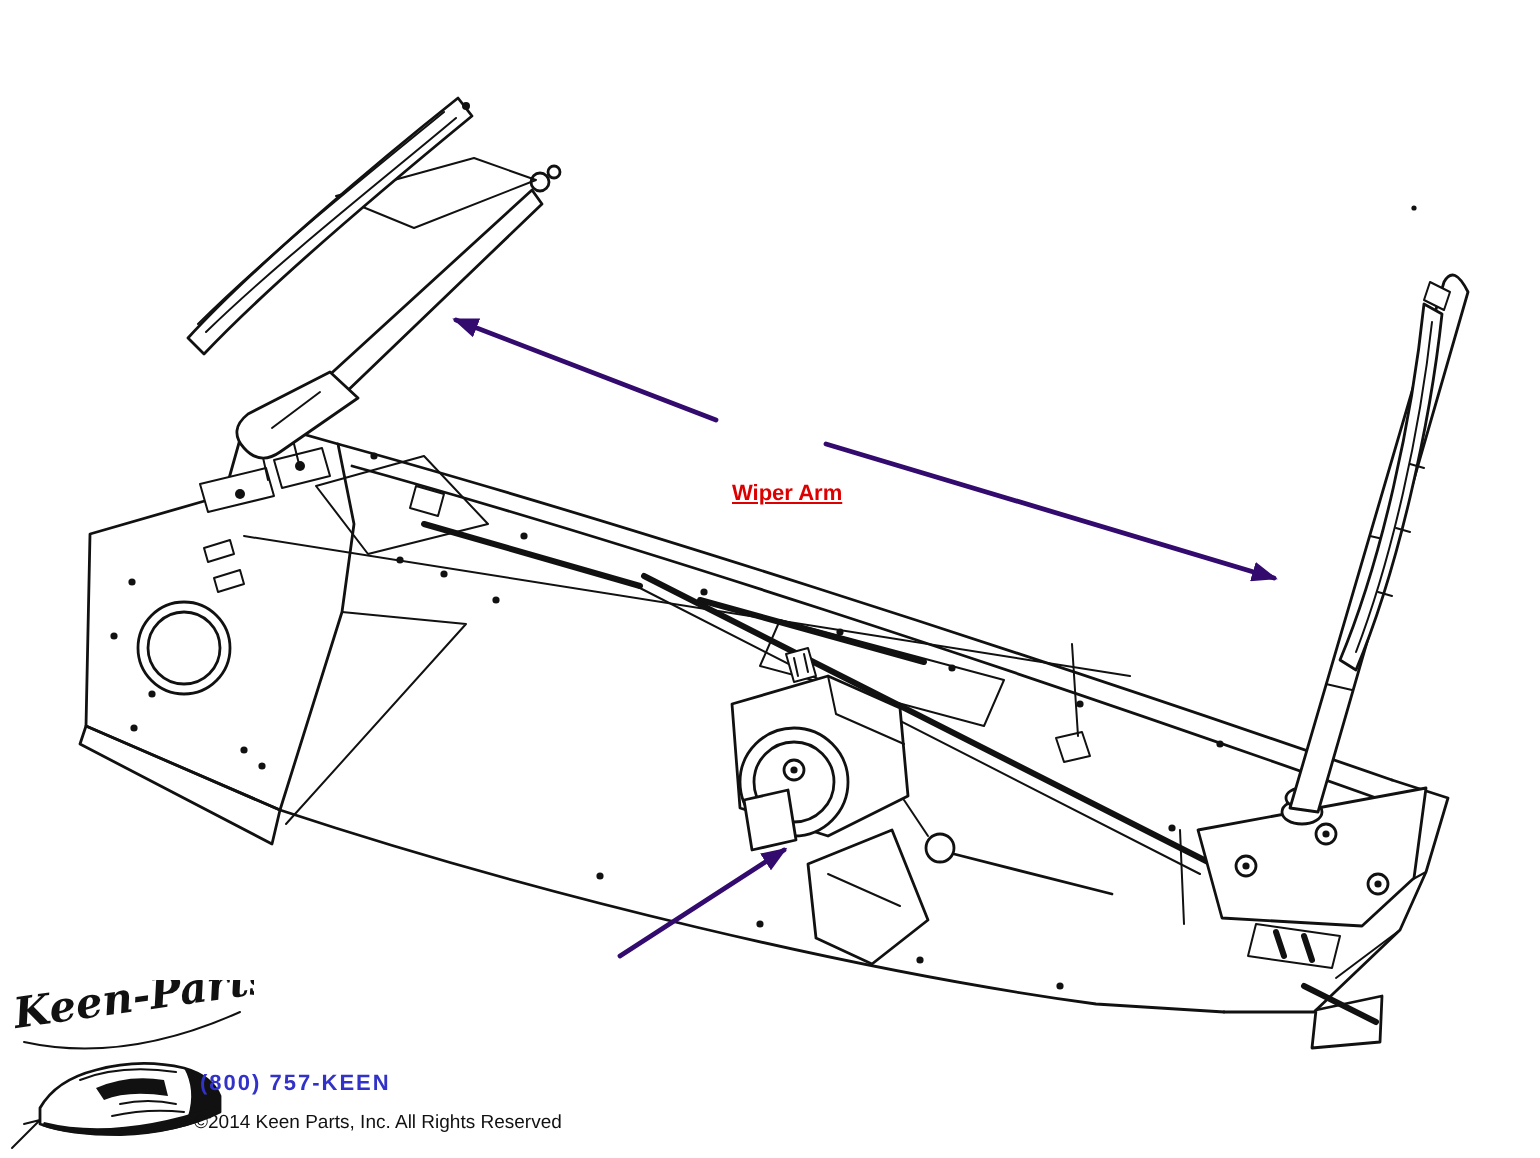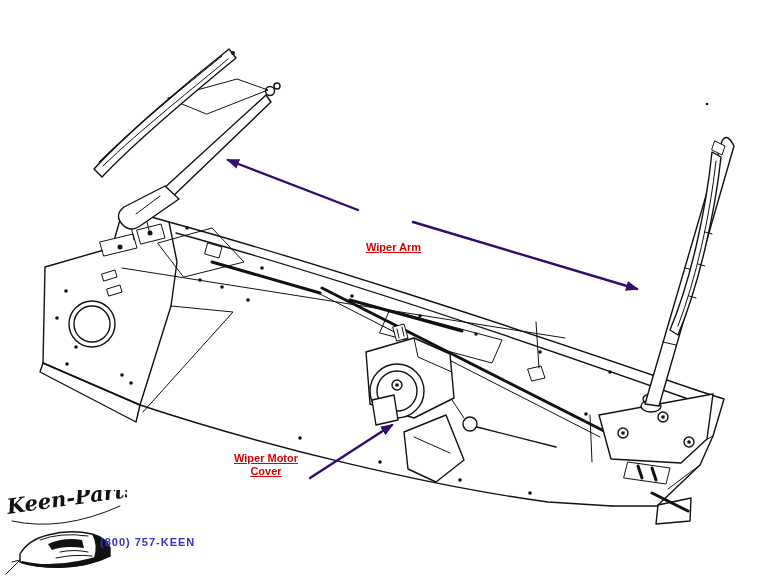--- a/index.html
+++ b/index.html
@@ -168,32 +168,32 @@
     </g>
 
     <g class="arrows">
       <line x1="358" y1="210" x2="228" y2="160" marker-end="url(#ah)"></line>
       <line x1="413" y1="222" x2="637" y2="289" marker-end="url(#ah)"></line>
       <line x1="310" y1="478" x2="392" y2="425" marker-end="url(#ah)"></line>
     </g>
   </svg>
 
   <div class="label" id="lbl-wiper-arm">Wiper Arm</div>
-  <div class="label" id="lbl-cover">Wiper Motor Cover</div>
 
   <svg id="logo" width="125" height="88" viewBox="0 0 125 88">
     <g class="ink">
       <text x="6" y="24" transform="rotate(-8 6 24)">Keen-Parts</text>
       <path class="thin" d="M10,31 Q60,42 118,16"></path>
       <g>
         <path class="wh" d="M18,64 Q26,50 46,45 Q68,39 90,44 Q104,48 108,58 L108,66 Q88,76 58,77 Q32,77 18,72 Z"></path>
         <path class="thin" d="M38,50 Q58,42 86,46"></path>
         <path class="dk" d="M46,54 Q62,47 80,50 L82,58 Q62,55 50,60 Z"></path>
         <path class="thin" d="M58,62 Q72,59 86,62 M54,68 Q72,64 90,66"></path>
         <path class="dk" d="M90,44 Q104,48 108,58 L108,66 Q98,70 92,68 Q96,55 90,44 Z"></path>
         <path class="dk" d="M20,71 Q56,80 106,63 L108,66 Q88,77 58,78 Q32,78 19,73 Z"></path>
         <path class="thin" d="M4,84 L18,70 M18,70 l-8,2"></path>
       </g>
     </g>
   </svg>
   <div class="phone">(800) 757-KEEN</div>
+  <div class="copyright">©2014 Keen Parts, Inc. All Rights Reserved</div>
 
 </div>
 
 </body></html>

